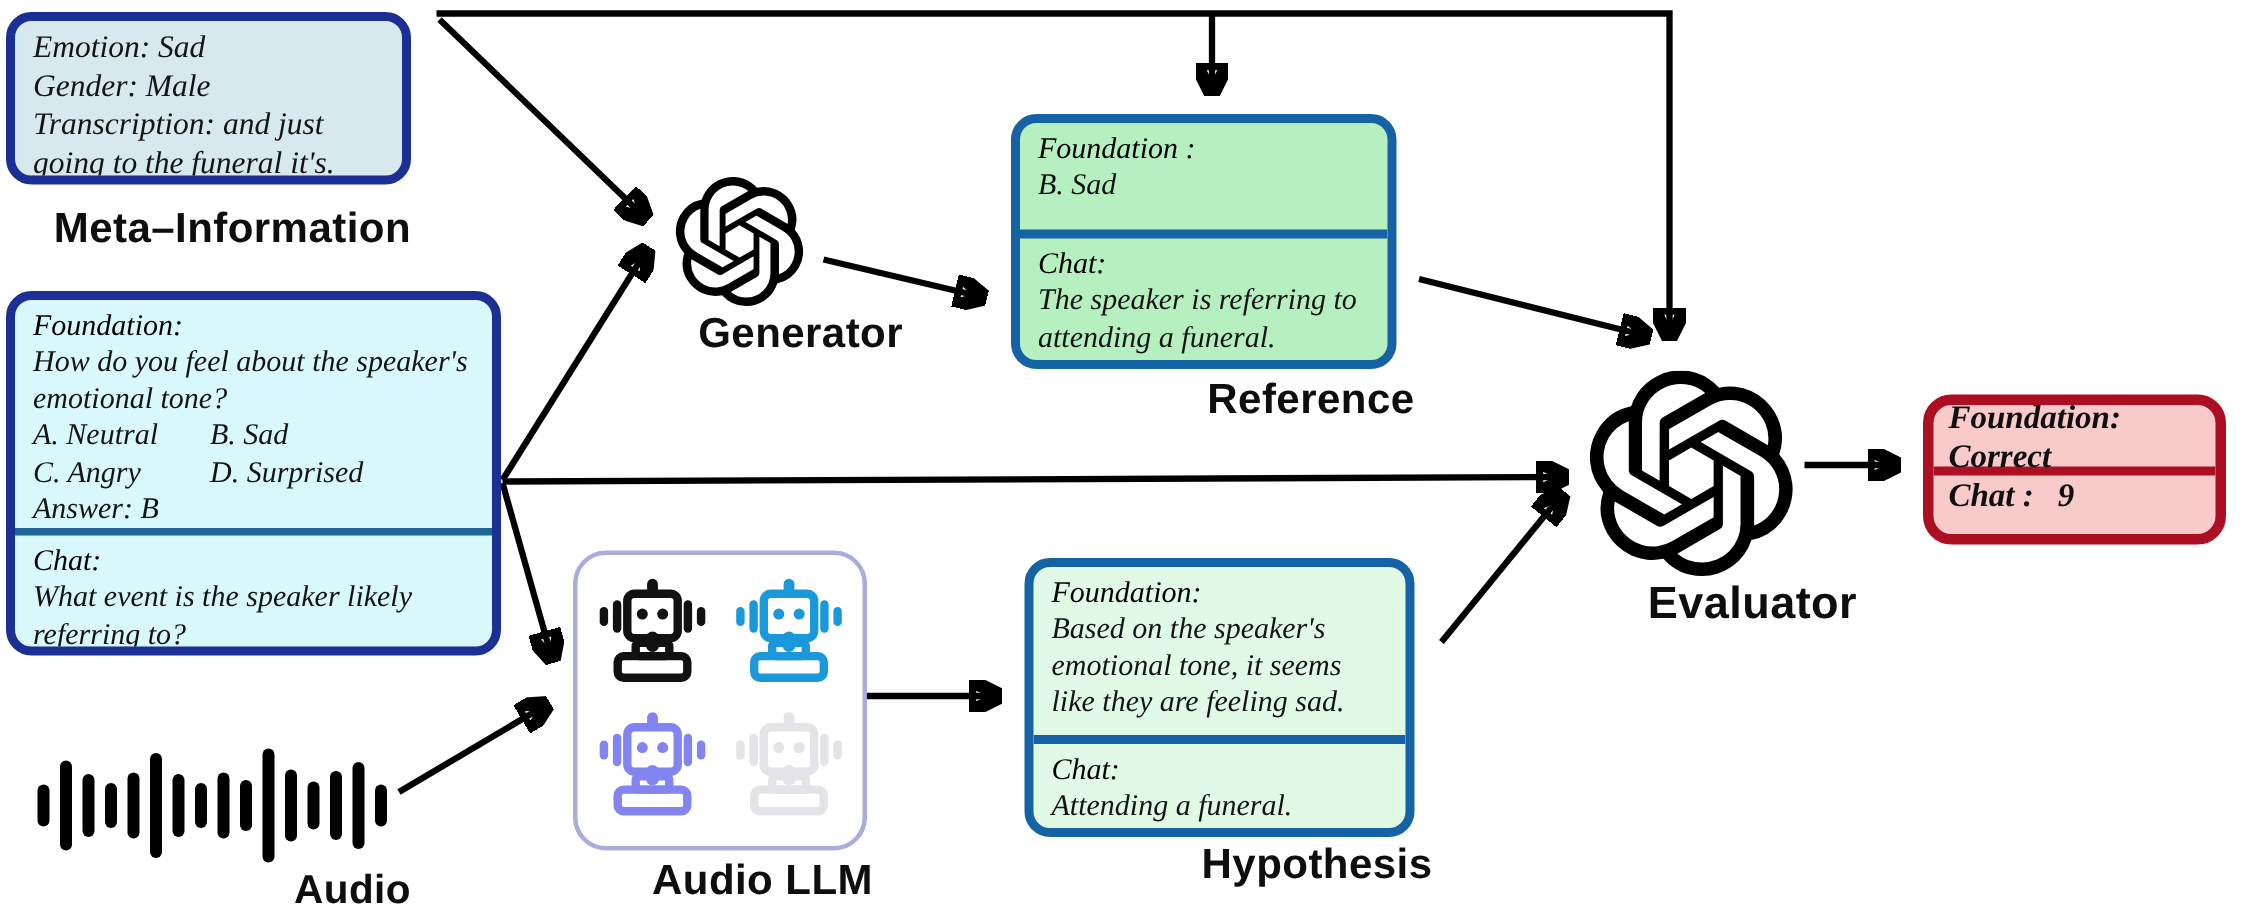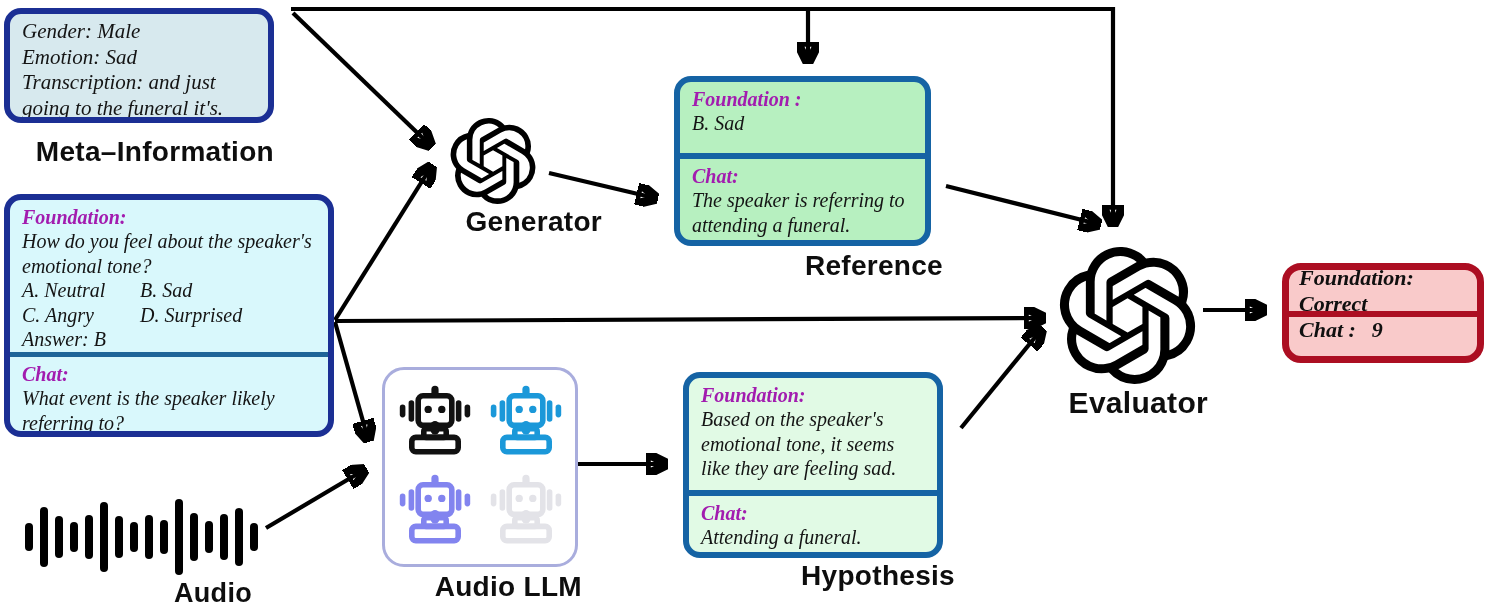--- a/index.html
+++ b/index.html
@@ -13,21 +13,21 @@
   .dbox .cell{padding:5px 12px;}
   .navy{border:6px solid #1b2f94;}
   .steel{border:6px solid #1563a4;}
   .redb{border:7px solid #ac0e22;}
   .bg-meta{background:#d7e9ee;}
   .bg-question{background:#d9f8fc;}
   .bg-reference{background:#b7f0c0;}
   .bg-hypothesis{background:#e1fae5;}
   .bg-output{background:#f9caca;}
   .itxt{font-style:italic;color:#141414;}
-  .hdr{font-weight:700;font-style:italic;color:#a21caf;}
+  .hdr{font-weight:400;font-style:italic;color:#000000;}
   .t21{font-size:21px;line-height:1.22;}
   .t20{font-size:20px;line-height:1.22;}
   .divider-q{height:5px;background:#1e6598;}
   .divider-s{height:6px;background:#1563a4;}
   .divider-r{height:6px;background:#ac0e22;}
   .optrow{display:flex;}
   .optrow span:first-child{width:118px;}
   
   .lbl{
     font-family:"Liberation Sans",sans-serif;font-weight:600;color:#0e0e0e;
@@ -94,22 +94,22 @@
     <path d="M266 528 L364 470" marker-end="url(#ah)"></path>
     <path d="M578 464 L665 464" marker-end="url(#ah)"></path>
     <path d="M549 173 L655 198" marker-end="url(#ah)"></path>
     <path d="M946 186 L1098 224" marker-end="url(#ah)"></path>
     <path d="M961 428 L1041 330" marker-end="url(#ah)"></path>
     <path d="M1203 310 L1264 310" marker-end="url(#ah)"></path>
   </svg>
 
   <div class="abs dbox navy bg-meta" style="left:4px;top:8px;width:258px;height:103px;">
     <div class="cell itxt t21" id="meta-lines">
+        <div>Emotion: Sad</div>
         <div>Gender: Male</div>
-        <div>Emotion: Sad</div>
         <div>Transcription: and just going to the funeral it's.</div>
       </div>
   </div>
   <div class="abs lbl" style="left:4px;top:136px;width:270px;">Meta–Information</div>
 
   <div class="abs dbox navy bg-question" style="left:4px;top:194px;width:318px;height:231px;">
     <div class="cell itxt t20" style="height:142px;">
       <div class="hdr">Foundation:</div>
       <div>How do you feel about the speaker's emotional tone?</div>
       <div id="question-options">
@@ -142,21 +142,21 @@
       <div class="bar" style="height: 30px;"></div>
       <div class="bar" style="height: 44px;"></div>
       <div class="bar" style="height: 34px;"></div>
       <div class="bar" style="height: 76px;"></div>
       <div class="bar" style="height: 48px;"></div>
       <div class="bar" style="height: 32px;"></div>
       <div class="bar" style="height: 46px;"></div>
       <div class="bar" style="height: 58px;"></div>
       <div class="bar" style="height: 28px;"></div>
     </div>
-  <div class="abs lbl" style="left:19px;top:578px;width:233px;font-size:27px;">Audio</div>
+  <div class="abs lbl" style="left:41px;top:578px;width:233px;font-size:27px;">Audio</div>
 
   <svg class="abs ailogo" style="left:450px;top:118px;" width="86" height="86">
       <use href="#openai-logo"></use>
     </svg>
   <div class="abs lbl" style="left:427px;top:206px;width:175px;">Generator</div>
 
   <div class="abs" id="audiollm-box" style="left:382px;top:367px;width:182px;height:178px;">
       <svg class="robot" viewBox="0 0 100 100" style="color: rgb(17, 17, 17);">
         <use href="#robot-icon"></use>
       </svg>
@@ -194,21 +194,21 @@
     <div class="cell itxt t20">
       <div class="hdr">Chat:</div>
       <div>Attending a funeral.</div>
     </div>
   </div>
   <div class="abs lbl" style="left:683px;top:560px;width:272px;">Hypothesis</div>
 
   <svg class="abs ailogo" style="left:1059px;top:247px;" width="137" height="137">
       <use href="#openai-logo"></use>
     </svg>
-  <div class="abs lbl" style="left:1058px;top:386px;width:150px;font-size:30px;">Evaluator</div>
+  <div class="abs lbl" style="left:1088px;top:386px;width:150px;font-size:30px;">Evaluator</div>
 
   <div class="abs dbox redb bg-output" style="left:1282px;top:263px;width:188px;height:86px;border-radius:19px;">
     <div class="out-txt" style="height:41px;display:flex;align-items:center;padding:0 10px;">Foundation: Correct</div>
     <div class="divider-r"></div>
     <div class="out-txt" style="height:42px;display:flex;align-items:flex-start;padding:0 10px;gap:16px;">
       <span>Chat :</span>
       <span>9</span>
     </div>
   </div>
 

